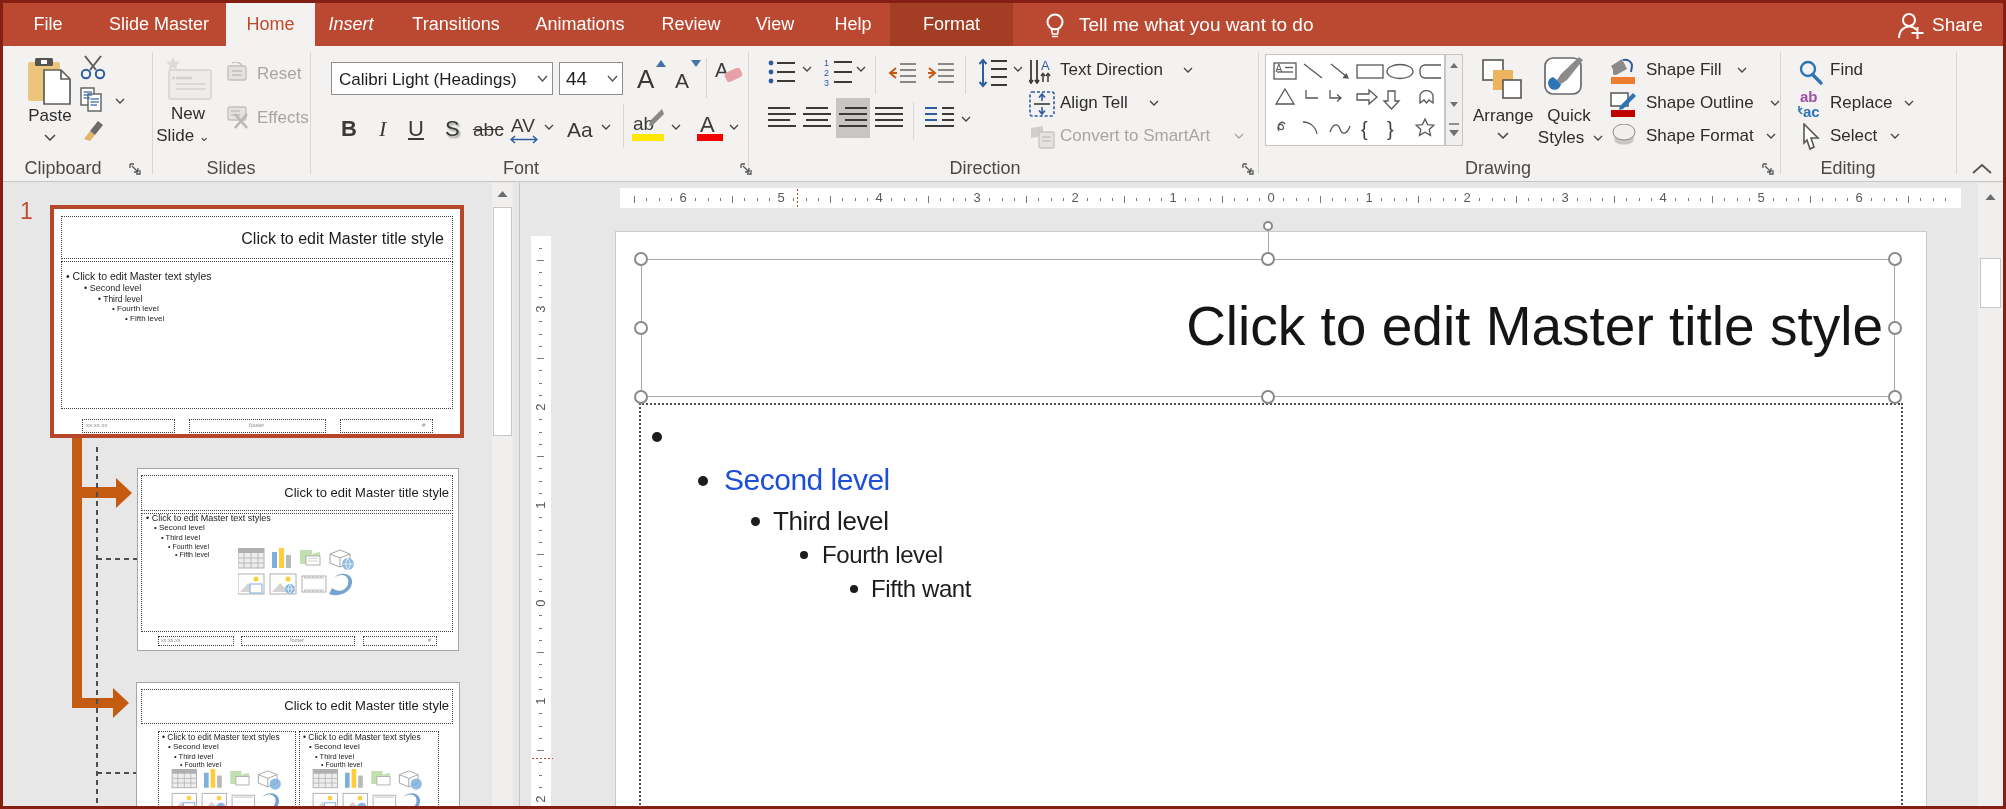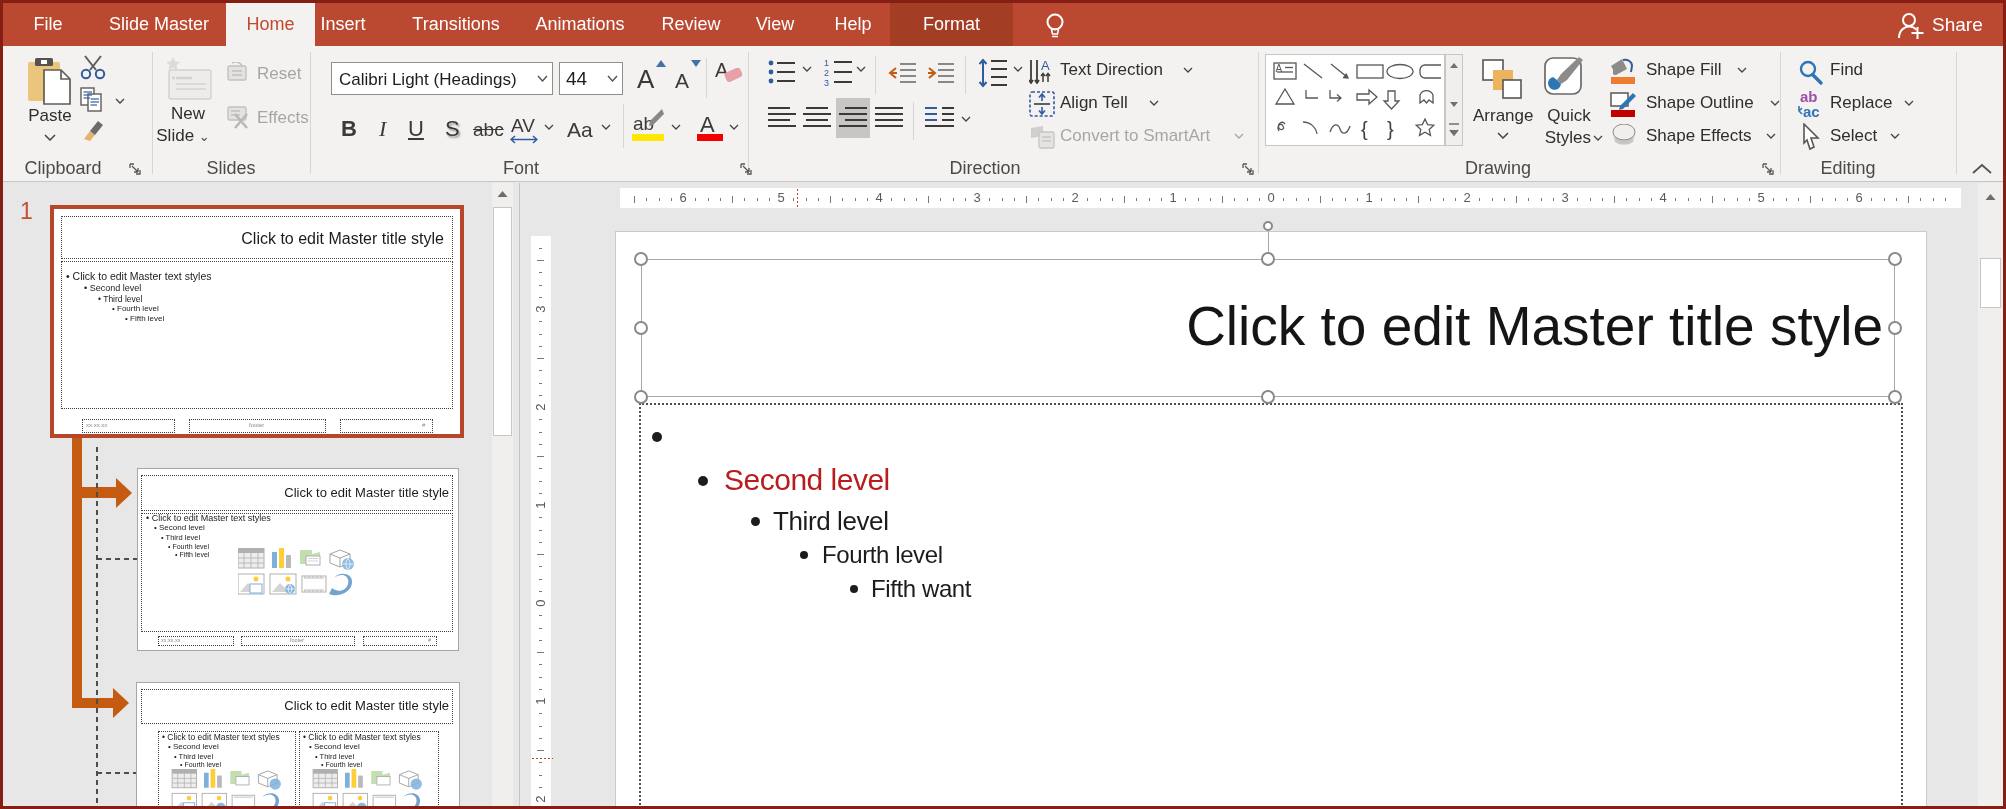--- a/index.html
+++ b/index.html
@@ -35,32 +35,33 @@
   .sbthumb { position:absolute; background:#ffffff; border:1px solid #c8c6c4; }
   .sbbtn { position:absolute; background:#f0efee; display:flex; align-items:center; justify-content:center; }
   .handle { position:absolute; width:14px; height:14px; border:2px solid #8a8a8a; border-radius:50%; background:#fff; z-index:5; }
 </style>
 </head>
 <body>
   <div id="tabbar">
     <div class="tab" style="left:10px; width:70px;">File</div>
     <div class="tab" style="left:95px; width:122px;">Slide Master</div>
     <div class="tab active" style="left:223px; width:89px;">Home</div>
-    <div class="tab" style="left:306px; width:68px;">Insert</div>
+    <div class="tab" style="left:314px; width:68px;font-style:italic;">Insert</div>
     <div class="tab" style="left:398px; width:110px;">Transitions</div>
     <div class="tab" style="left:518px; width:118px;">Animations</div>
     <div class="tab" style="left:648px; width:80px;">Review</div>
     <div class="tab" style="left:740px; width:64px;">View</div>
     <div class="tab" style="left:818px; width:64px;">Help</div>
     <div class="tab dark" style="left:887px; width:123px;">Format</div>
     <svg class="abs" style="left:1038px; top:8px;" width="28" height="30" viewBox="0 0 28 30">
       <circle cx="14" cy="11" r="7.5" fill="none" stroke="#fff" stroke-width="2"></circle>
       <path d="M10.5 18 L17.5 18 L16.5 23 L11.5 23 Z" fill="none" stroke="#fff" stroke-width="1.6"></path>
       <line x1="11" y1="25.5" x2="17" y2="25.5" stroke="#fff" stroke-width="1.5"></line>
     </svg>
+    <div class="abs" style="left:1076px; top:0; height:43px; line-height:43px; color:#fff; font-size:19px;">Tell me what you want to do</div>
     <svg class="abs" style="left:1893px; top:9px;" width="30" height="28" viewBox="0 0 30 28">
       <circle cx="13" cy="8" r="6" fill="none" stroke="#fff" stroke-width="2"></circle>
       <path d="M3 26 C3 17 10 14.5 13 14.5 C16 14.5 19 16 20.5 18" fill="none" stroke="#fff" stroke-width="2"></path>
       <line x1="21.5" y1="15" x2="21.5" y2="27" stroke="#fff" stroke-width="2"></line>
       <line x1="15.5" y1="21" x2="27.5" y2="21" stroke="#fff" stroke-width="2"></line>
     </svg>
     <div class="abs" style="left:1929px; top:0; height:43px; line-height:43px; color:#fff; font-size:19px;">Share</div>
   </div>
   <div id="ribbon">
     <div class="vsep" style="left:149px;"></div>
@@ -412,21 +413,21 @@
     <div class="abs btnlabel" style="left:1470px; top:60px; width:60px; text-align:center;">Arrange</div>
     <svg class="abs" style="left:1494px; top:86px;" width="12" height="7" viewBox="0 0 12 7">
       <path d="M1 1 L6 6 L11 1" fill="none" stroke="#444" stroke-width="1.5"></path>
     </svg>
     <svg class="abs" style="left:1540px; top:10px;" width="48" height="46" viewBox="0 0 48 46">
       <rect x="2" y="2" width="36" height="36" rx="8" fill="#fff" stroke="#6b6a68" stroke-width="1.7"></rect>
       <path d="M40 4 L24 24 L18 28 L14 24 L18 18 L36 1 Z" fill="#8d8b89"></path>
       <path d="M18 28 a6.5 6.5 0 1 1 -8 -7 l4 3 z" fill="#2e75b6"></path>
     </svg>
     <div class="abs btnlabel" style="left:1536px; top:60px; width:60px; text-align:center;">Quick</div>
-    <div class="abs btnlabel" style="left:1528px; top:82px; width:60px; text-align:right;">Styles</div>
+    <div class="abs btnlabel" style="left:1528px; top:82px; width:60px; text-align:center;">Styles</div>
     <svg class="abs" style="left:1590px; top:89px;" width="10" height="6" viewBox="0 0 10 6">
       <path d="M1 1 L5 5 L9 1" fill="none" stroke="#444" stroke-width="1.3"></path>
     </svg>
     <svg class="abs" style="left:1606px; top:12px;" width="30" height="28" viewBox="0 0 30 28">
       <path d="M14 2 a7 6 0 0 1 9 6 l-1 6" fill="none" stroke="#2f5b9f" stroke-width="2"></path>
       <path d="M2 8 L13 1 L18 11 L7 17 Z" fill="#8d8b89"></path>
       <path d="M4 10 l4 6 a2.4 2.4 0 0 1 -4 0 z" fill="#8d8b89"></path>
       <rect x="2" y="19" width="24" height="7" fill="#ed7d31"></rect>
     </svg>
     <div class="abs btnlabel" style="left:1643px; top:14px;">Shape Fill</div>
@@ -439,21 +440,21 @@
       <rect x="2" y="19" width="24" height="7" fill="#c00000"></rect>
     </svg>
     <div class="abs btnlabel" style="left:1643px; top:47px;">Shape Outline</div>
     <svg class="abs" style="left:1767px; top:54px;" width="10" height="6" viewBox="0 0 10 6">
       <path d="M1 1 L5 5 L9 1" fill="none" stroke="#444" stroke-width="1.3"></path>
     </svg>
     <svg class="abs" style="left:1606px; top:78px;" width="30" height="26" viewBox="0 0 30 26">
       <path d="M4 8 a11 8 0 0 1 22 0 l-2 10 a11 6 0 0 1 -18 0 z" fill="#c9c7c5"></path>
       <path d="M4 8 a11 8 0 0 1 22 0 a11 8 0 0 1 -22 0" fill="#f0efee" stroke="#8d8b89" stroke-width="1"></path>
     </svg>
-    <div class="abs btnlabel" style="left:1643px; top:80px;">Shape Effects</div>
+    <div class="abs btnlabel" style="left:1643px; top:80px;">Shape Format</div>
     <svg class="abs" style="left:1763px; top:87px;" width="10" height="6" viewBox="0 0 10 6">
       <path d="M1 1 L5 5 L9 1" fill="none" stroke="#444" stroke-width="1.3"></path>
     </svg>
     <div class="glabel" style="left:1445px; width:100px;">Drawing</div>
     <div class="launcher" style="left:1758px; top:116px;">
       <svg width="14" height="14" viewBox="0 0 14 14">
         <path d="M2 2 h4 M2 2 v4 M4 4 l6 6 M10 10 h-4 M10 10 v-4 M12 8 v4 h-4" fill="none" stroke="#555" stroke-width="1.3"></path>
       </svg>
     </div>
 
@@ -811,21 +812,21 @@
     <div class="handle" style="left:1258px; top:207px;"></div>
     <div class="handle" style="left:1885px; top:207px;"></div>
     <div class="handle" style="left:1260px; top:38px; width:10px; height:10px;"></div>
 
     <div class="abs" id="titletext" style="left:700px; top:111px; width:1180px; text-align:right; font-size:55px; letter-spacing:0px; color:#151515; white-space:nowrap;">Click to edit Master title style</div>
 
     <div class="abs" style="left:636px; top:220px; width:1264px; height:410px; border:2px dotted #4f4f4f;"></div>
 
     <div class="abs bullet" style="left:649px; top:249px; width:10px; height:10px; border-radius:50%; background:#1c1c1c;"></div>
     <div class="abs bullet" style="left:695px; top:293px; width:10px; height:10px; border-radius:50%; background:#1c1c1c;"></div>
-    <div class="abs" id="l2" style="left:721px; top:280px; font-size:30px; letter-spacing:-0.5px; color:#b91c1c; white-space:nowrap;">Second level</div>
+    <div class="abs" id="l2" style="left:721px; top:280px; font-size:30px; letter-spacing:-0.5px; color:#1d4ed8; white-space:nowrap;">Second level</div>
     <div class="abs bullet" style="left:748px; top:334px; width:9px; height:9px; border-radius:50%; background:#1c1c1c;"></div>
     <div class="abs" id="l3" style="left:770px; top:323px; font-size:26px; letter-spacing:-0.4px; color:#1c1c1c; white-space:nowrap;">Third level</div>
     <div class="abs bullet" style="left:797px; top:368px; width:8px; height:8px; border-radius:50%; background:#1c1c1c;"></div>
     <div class="abs" id="l4" style="left:819px; top:358px; font-size:24px; letter-spacing:-0.4px; color:#1c1c1c; white-space:nowrap;">Fourth level</div>
     <div class="abs bullet" style="left:847px; top:402px; width:8px; height:8px; border-radius:50%; background:#1c1c1c;"></div>
     <div class="abs" id="l5" style="left:868px; top:392px; font-size:24px; letter-spacing:-0.4px; color:#1c1c1c; white-space:nowrap;">Fifth want</div>
 
     <div class="sbtrack" style="left:1975px; top:0; width:25px; height:623px;"></div>
     <div class="sbbtn" style="left:1976px; top:1px; width:23px; height:26px;">
       <svg width="13" height="10" viewBox="0 0 13 10">

